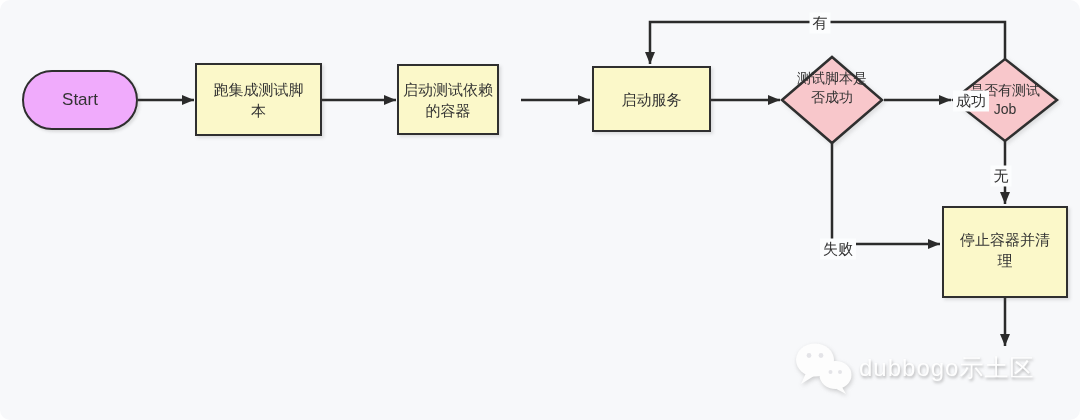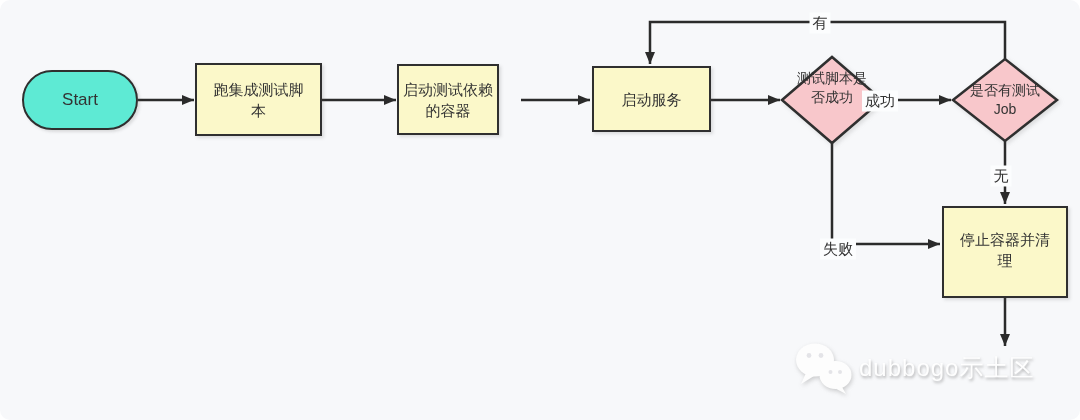--- a/index.html
+++ b/index.html
@@ -35,21 +35,21 @@
     position: absolute;
     box-sizing: border-box;
     display: flex;
     align-items: center;
     justify-content: center;
     text-align: center;
     color: #333333;
     box-shadow: 2px 2px 3px rgba(90,90,90,0.18);
   }
   .terminal {
-    background: #5eead4;
+    background: #f0abfc;
     border: 2.5px solid #2f2f2f;
     border-radius: 32px;
     font-size: 17px;
   }
   .process {
     background: #fbf8c9;
     border: 2.5px solid #2f2f2f;
     font-size: 15px;
     line-height: 21px;
   }
@@ -77,21 +77,21 @@
 
   .edge-label {
     position: absolute;
     transform: translate(-50%, -50%);
     background: #fcfdfe;
     color: #333333;
     font-size: 15px;
     padding: 1px 3px;
     white-space: nowrap;
   }
-  .el-success { left: 880px;  top: 101px; }
+  .el-success { left: 971px;  top: 101px; }
   .el-yes     { left: 820px;  top: 23px;  }
   .el-no      { left: 1001px; top: 176px; }
   .el-fail    { left: 838px;  top: 249px; }
 
   .watermark {
     position: absolute;
     left: 794px;
     top: 341px;
     display: flex;
     align-items: center;

